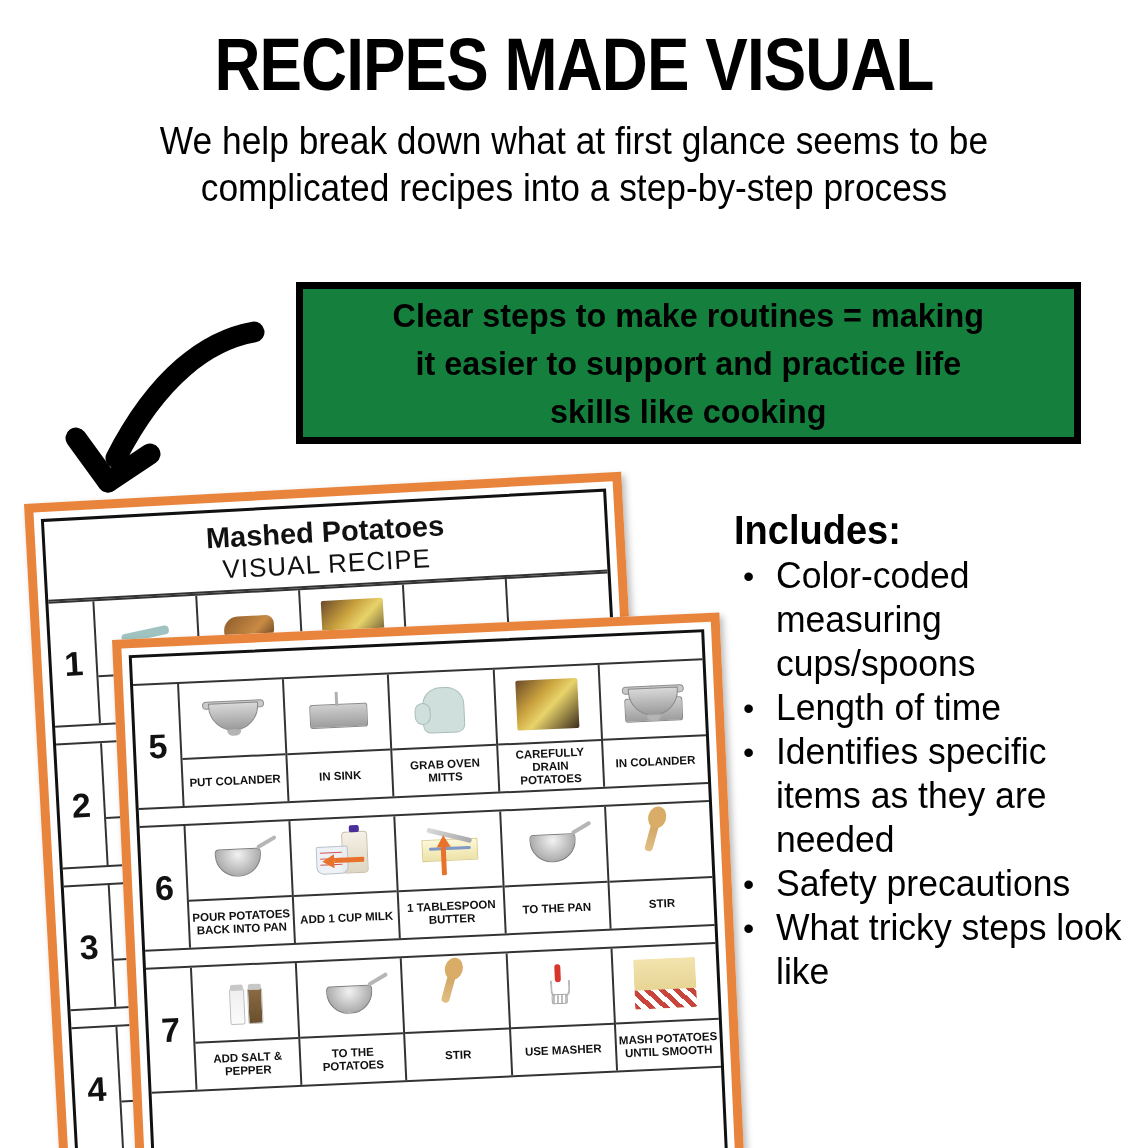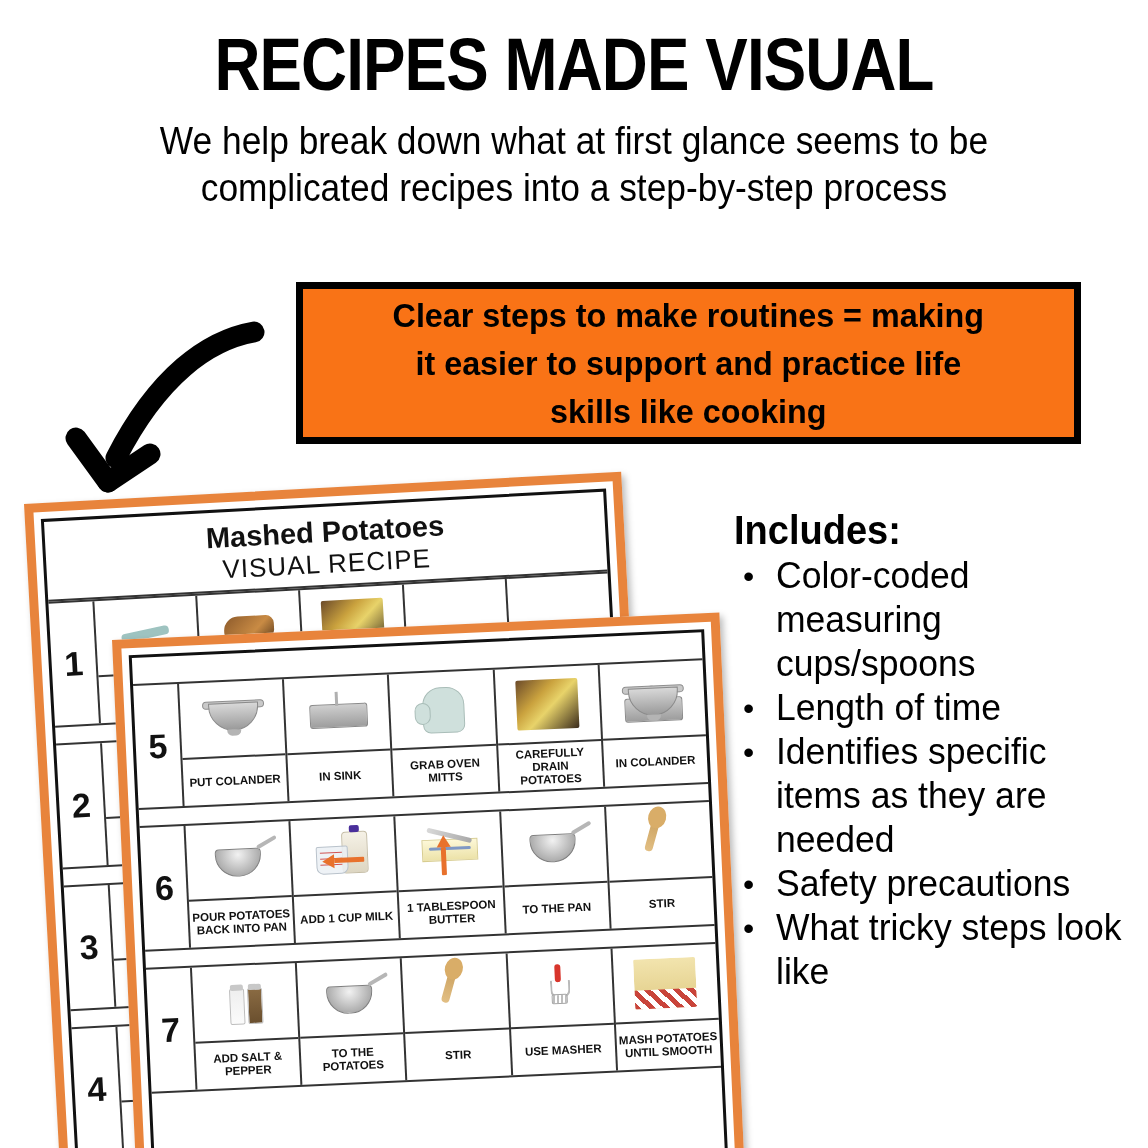--- a/index.html
+++ b/index.html
@@ -33,21 +33,21 @@
     transform:scaleX(0.93);
     margin-top:14px;
   }
   .hdr-sub span{display:block;}
 
   
   .callout{
     position:absolute;
     left:296px;top:282px;
     width:785px;height:162px;
-    background:#f97316;
+    background:#15803d;
     border:7px solid #000;
     box-sizing:border-box;
     display:flex;align-items:center;justify-content:center;
   }
   .callout-text{
     font-family:"Liberation Sans",sans-serif;
     font-weight:700;
     font-size:34px;
     line-height:48px;
     color:#000;

